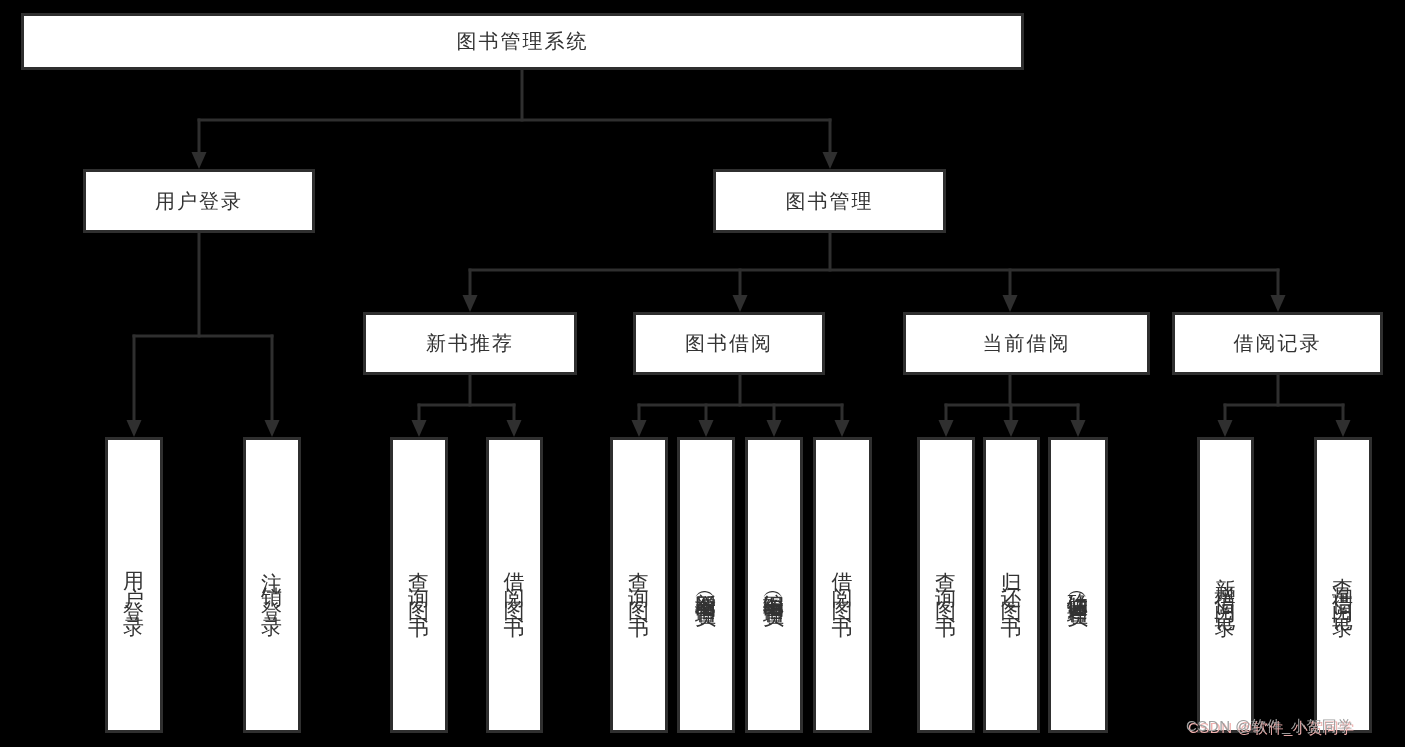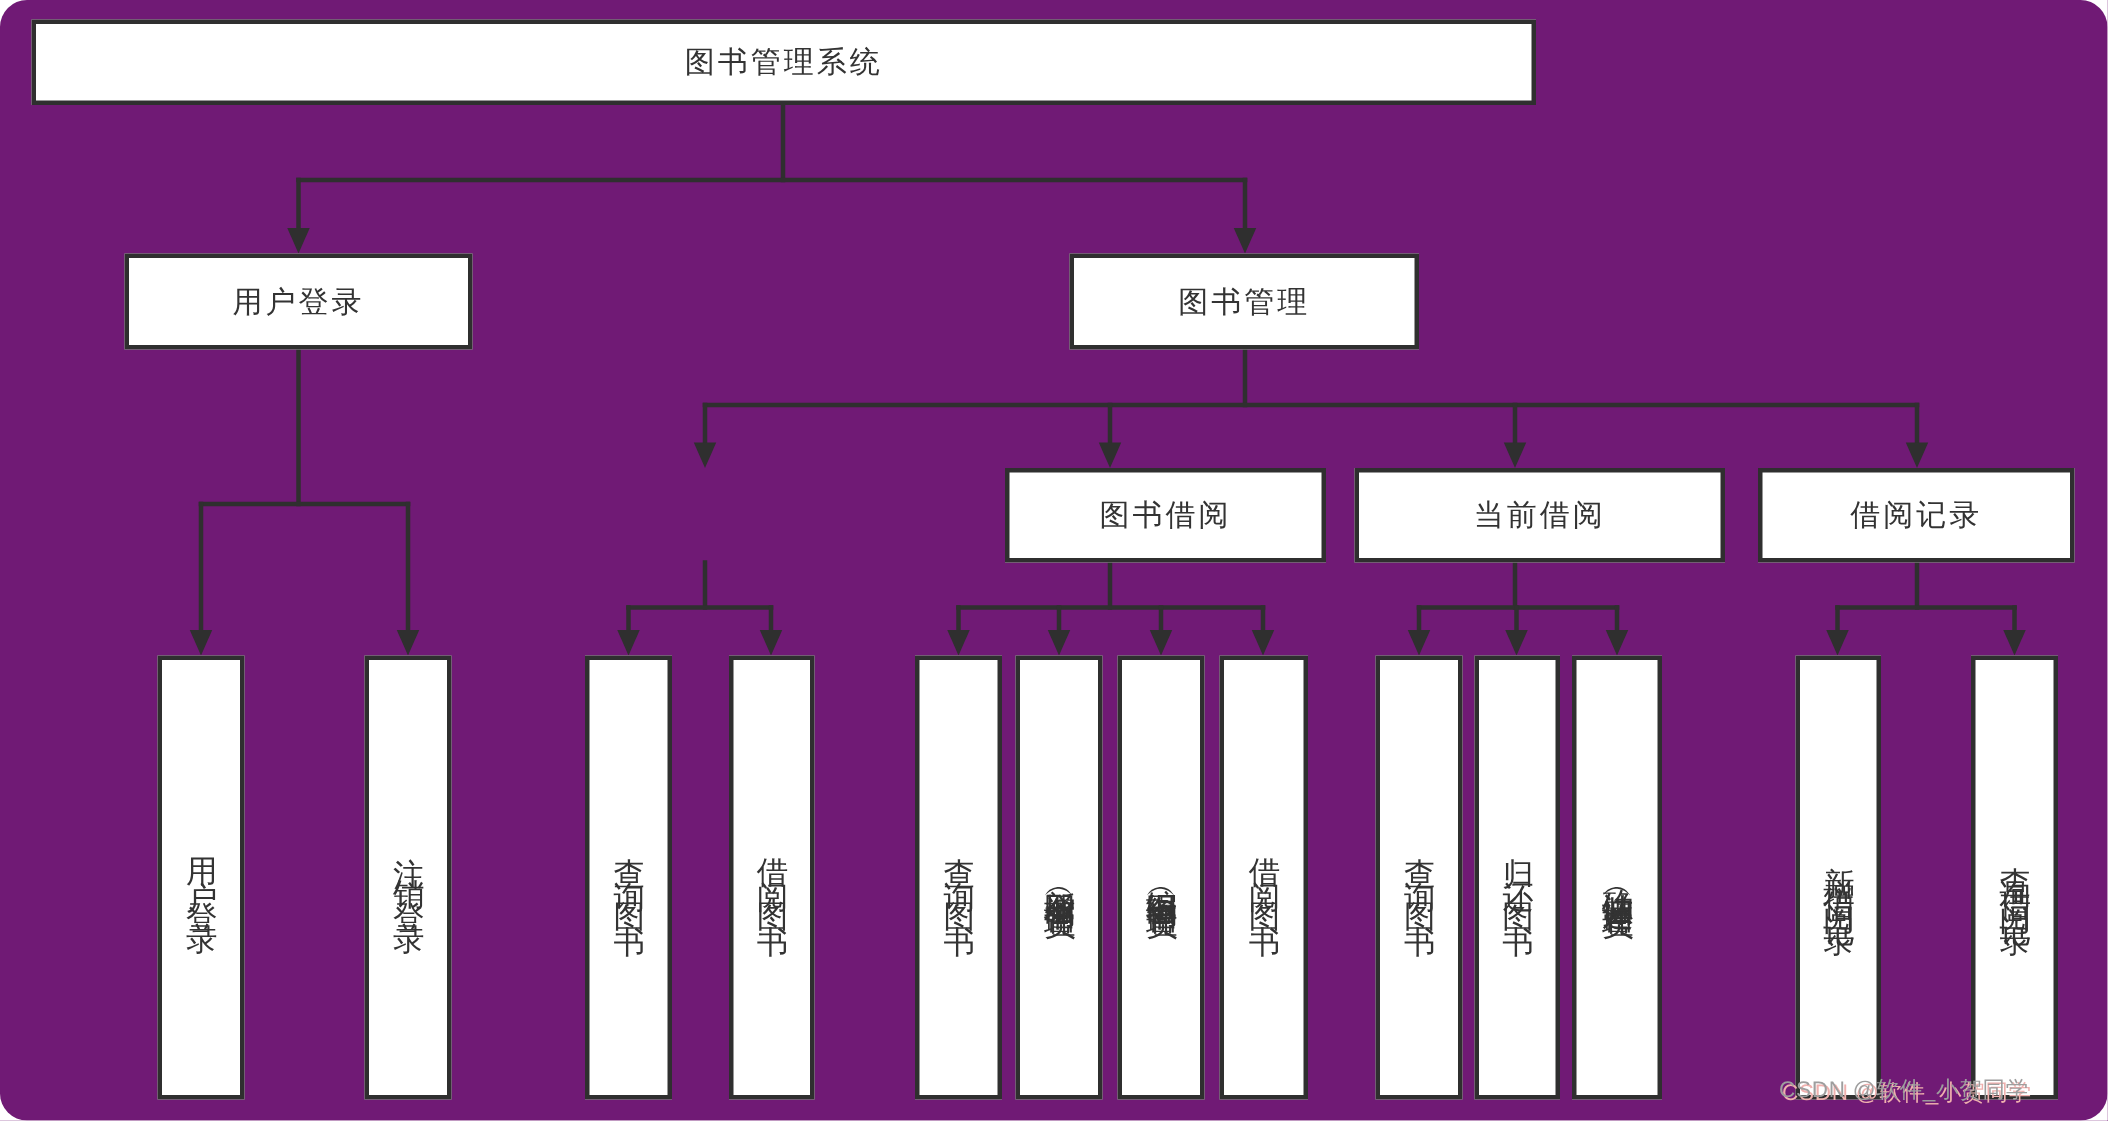--- a/index.html
+++ b/index.html
@@ -1,18 +1,18 @@
 <!DOCTYPE html>
 <html><head>
 <meta charset="utf-8">
 <style>
   html,body{margin:0;padding:0;background:#fff;}
   #stage{
-    position:relative;width:1405px;height:747px;background:#701a75;overflow:hidden;
-    font-family:"Liberation Sans","DejaVu Sans",sans-serif;color:#333;border-radius:18px;
+    position:relative;width:1405px;height:747px;background:#000000;overflow:hidden;
+    font-family:"Liberation Sans","DejaVu Sans",sans-serif;color:#333;
   }
   #wires{position:absolute;left:0;top:0;z-index:1;}
   .box{
     position:absolute;box-sizing:border-box;background:#fff;border:3px solid #2f2f2f;
     display:flex;align-items:center;justify-content:center;z-index:2;
     font-size:20px;letter-spacing:2px;color:#333;
   }
   .col{
     position:absolute;box-sizing:border-box;background:#fff;border:3px solid #2f2f2f;
     display:flex;align-items:center;justify-content:center;z-index:2;
@@ -92,21 +92,24 @@
     <span>图书管理系统</span>
   </div>
 
   <div class="box" style="left:83px;top:169px;width:232px;height:64px">
     <span>用户登录</span>
   </div>
   <div class="box" style="left:713px;top:169px;width:233px;height:64px">
     <span>图书管理</span>
   </div>
 
-  <div class="box" style="left:670px;top:312px;width:214px;height:63px">
+  <div class="box" style="left:363px;top:312px;width:214px;height:63px">
+    <span>新书推荐</span>
+  </div>
+  <div class="box" style="left:633px;top:312px;width:192px;height:63px">
     <span>图书借阅</span>
   </div>
   <div class="box" style="left:903px;top:312px;width:247px;height:63px">
     <span>当前借阅</span>
   </div>
   <div class="box" style="left:1172px;top:312px;width:211px;height:63px">
     <span>借阅记录</span>
   </div>
 
   <div class="col sp-lg" style="left:105px;top:437px;width:58px;height:296px">

